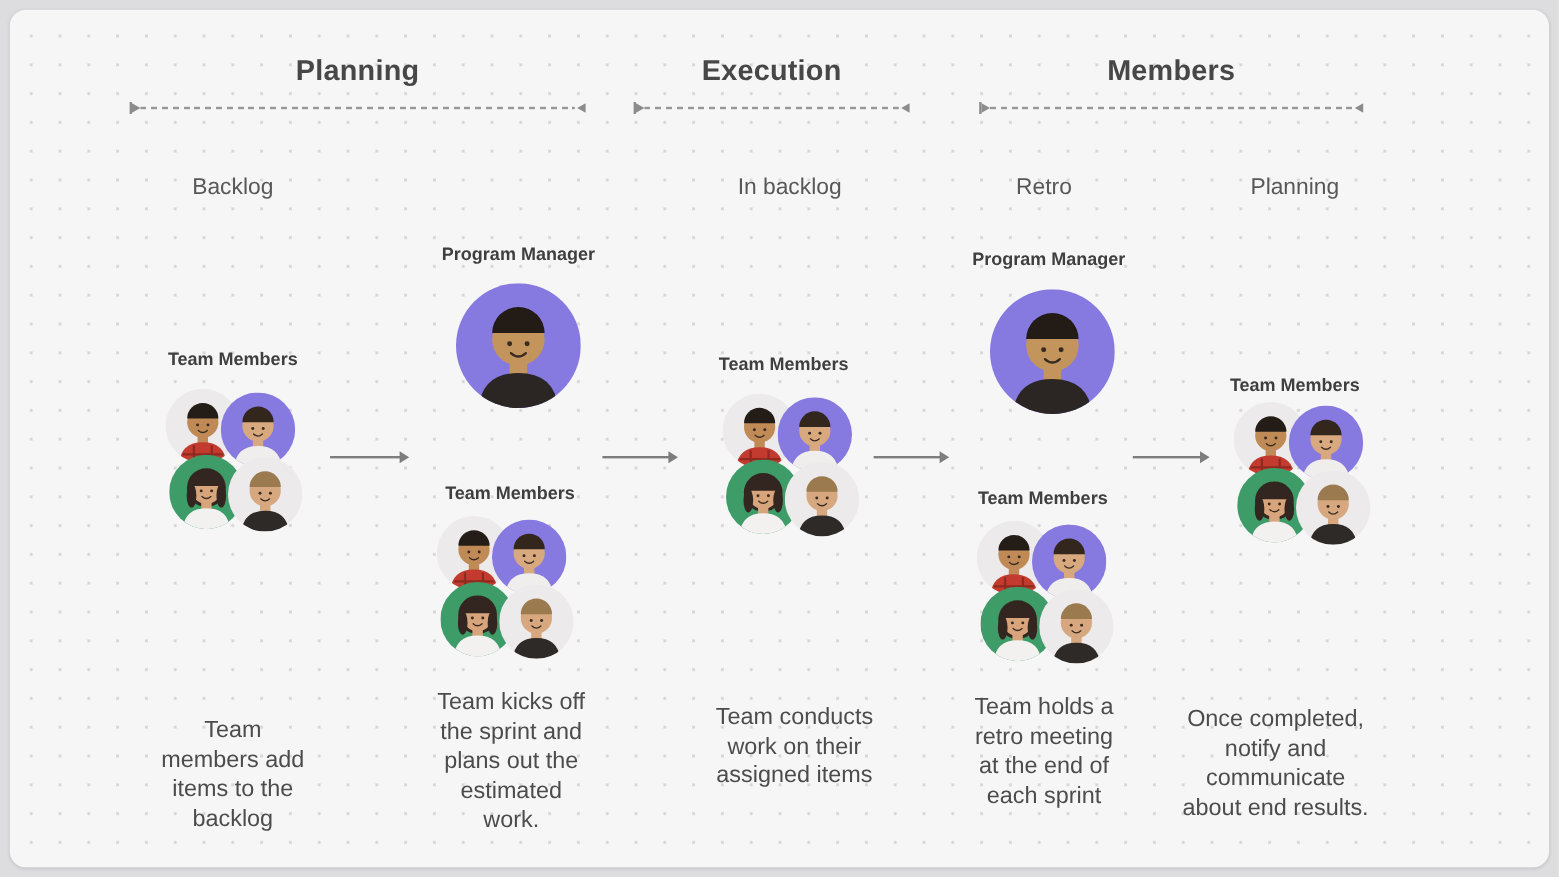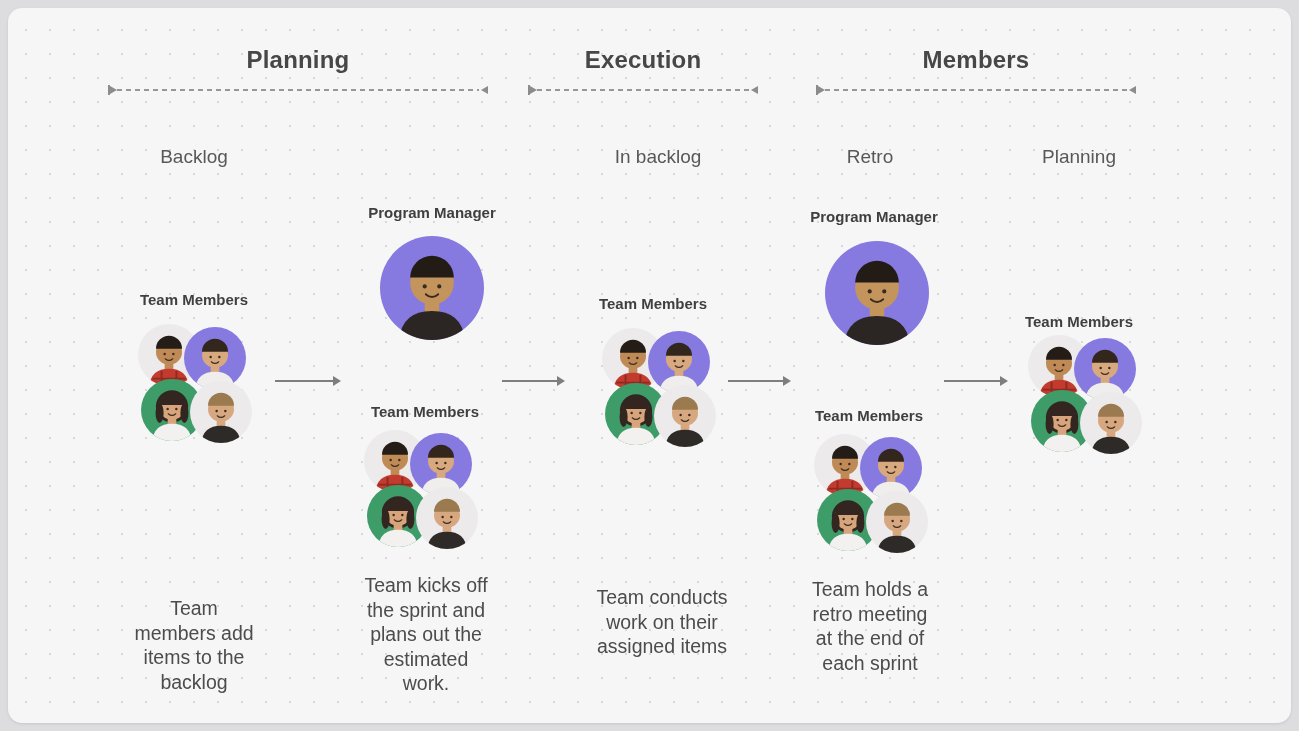--- a/index.html
+++ b/index.html
@@ -591,14 +591,18 @@
 plans out the
 estimated
 work.</div>
   <div class="abs desc" style="left:554px;top:577px;width:200px;">Team conducts
 work on their
 assigned items</div>
   <div class="abs desc" style="left:762px;top:569px;width:200px;">Team holds a
 retro meeting
 at the end of
 each sprint</div>
+  <div class="abs desc" style="left:955px;top:579px;width:200px;">Once completed,
+notify and
+communicate
+about end results.</div>
 
 </div>
 
 </body></html>

